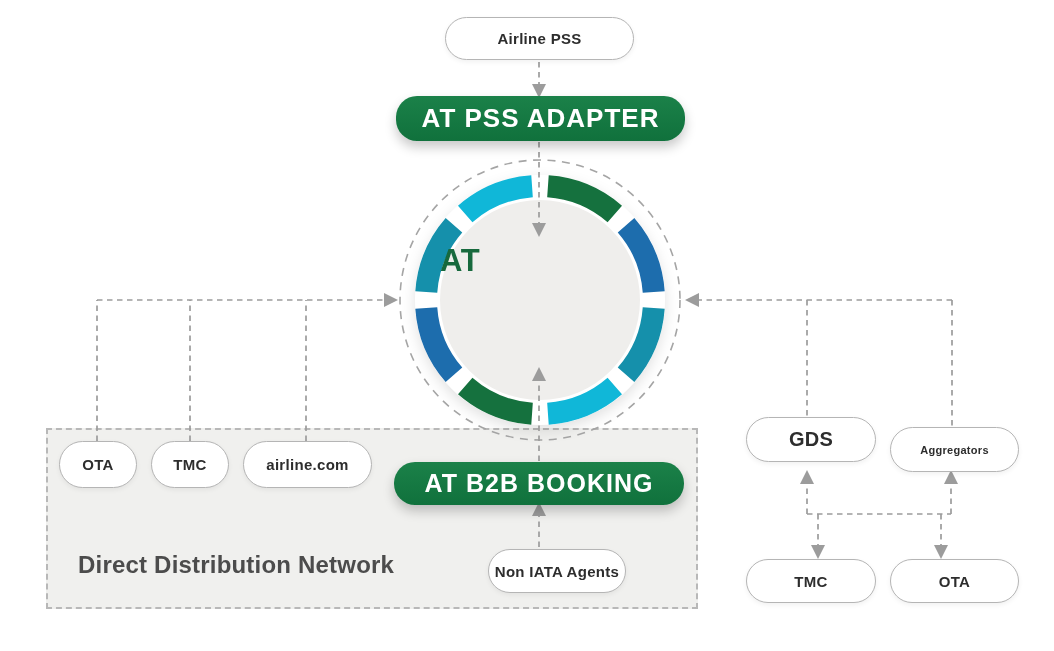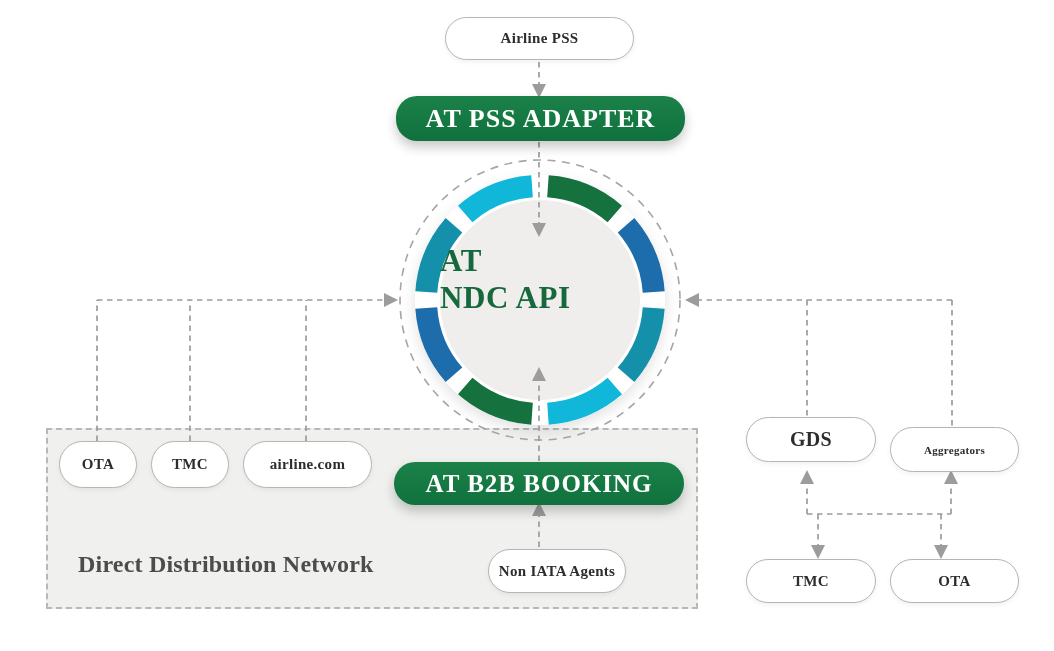--- a/index.html
+++ b/index.html
@@ -1,20 +1,20 @@
 <!DOCTYPE html>
 <html><head>
 <meta charset="utf-8">
 <style>
   html,body{margin:0;padding:0;background:#ffffff;}
   .canvas{
     position:relative;
     width:1054px;height:651px;
     background:#ffffff;
-    font-family:Liberation Serif, serif;
+    font-family:Liberation Sans, sans-serif;
     overflow:hidden;
   }
   .layer-svg{position:absolute;left:0;top:0;z-index:1;pointer-events:none;}
   .node{position:absolute;z-index:2;display:flex;align-items:center;justify-content:center;box-sizing:border-box;}
   .pill{
     background:#ffffff;
     border:1.6px solid #b5b5b5;
     border-radius:24px;
     font-weight:700;
     color:#2d2d2d;
@@ -118,21 +118,20 @@
       <path d="M941,514 V546" marker-end="url(#arr)"></path>
     </g>
   </svg>
 
   <div class="node pill airline-pss">Airline PSS</div>
 
   <div class="node green-btn pss-adapter" style="background: linear-gradient(rgb(27, 129, 73), rgb(16, 113, 60));">AT PSS ADAPTER</div>
 
   <div class="core-text">
     <span>AT</span>
-    <span>NDC API</span>
   </div>
 
   <div class="node pill pill-ota1">OTA</div>
   <div class="node pill pill-tmc1">TMC</div>
   <div class="node pill pill-airlinecom">airline.com</div>
 
   <div class="node green-btn b2b-booking" style="background: linear-gradient(rgb(27, 129, 73), rgb(16, 113, 60));">AT B2B BOOKING</div>
 
   <div class="node pill pill-noniata">Non IATA Agents</div>
 

